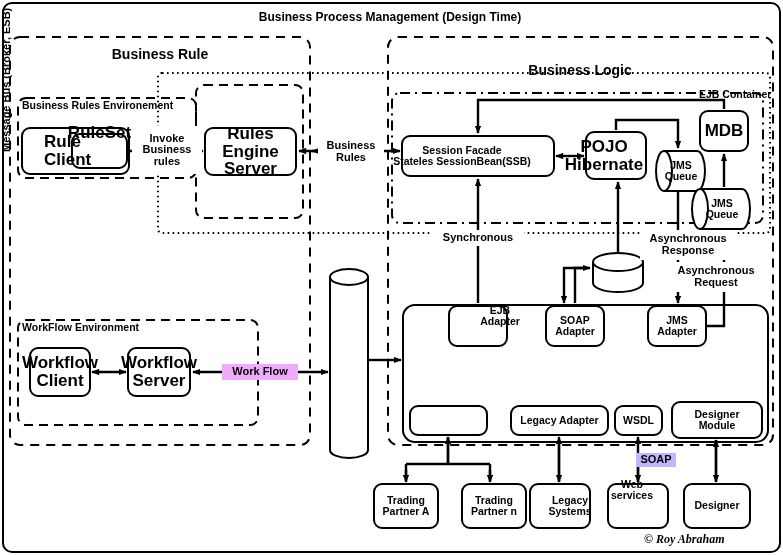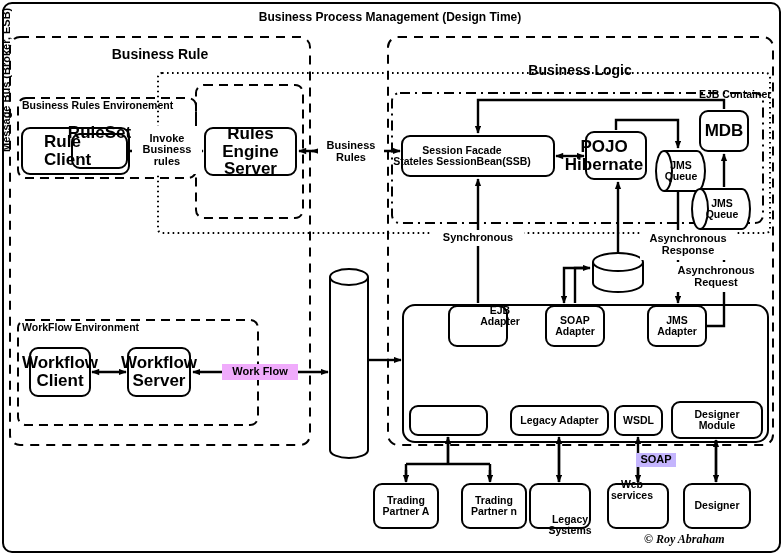--- a/index.html
+++ b/index.html
@@ -195,21 +195,21 @@
 
   <div class="txt boxsm" style="left:511px;top:406px;width:97px;height:29px;">Legacy Adapter</div>
   <div class="txt boxsm" style="left:615px;top:406px;width:47px;height:29px;">WSDL</div>
   <div class="txt boxsm" style="left:672px;top:402px;width:90px;height:36px;">Designer
 Module</div>
 
   <div class="txt boxsm" style="left:374px;top:484px;width:64px;height:44px;">Trading
 Partner A</div>
   <div class="txt boxsm" style="left:462px;top:484px;width:64px;height:44px;">Trading
 Partner n</div>
-  <div class="txt boxsm" style="left:530px;top:484px;width:80px;height:44px;margin-top:19px;">Legacy
+  <div class="txt boxsm" style="left:530px;top:484px;width:80px;height:44px;">Legacy
 Systems</div>
   <div class="txt boxsm" style="left:608px;top:468px;width:48px;height:44px;">Web
 services</div>
   <div class="txt boxsm" style="left:684px;top:484px;width:66px;height:44px;">Designer</div>
 
   <div class="txt edge" style="left:132px;top:126px;width:70px;height:48px;background:#fff;">Invoke
 Business
 rules</div>
   <div class="txt edge" style="left:318px;top:136px;width:66px;height:32px;background:#fff;">Business
 Rules</div>

